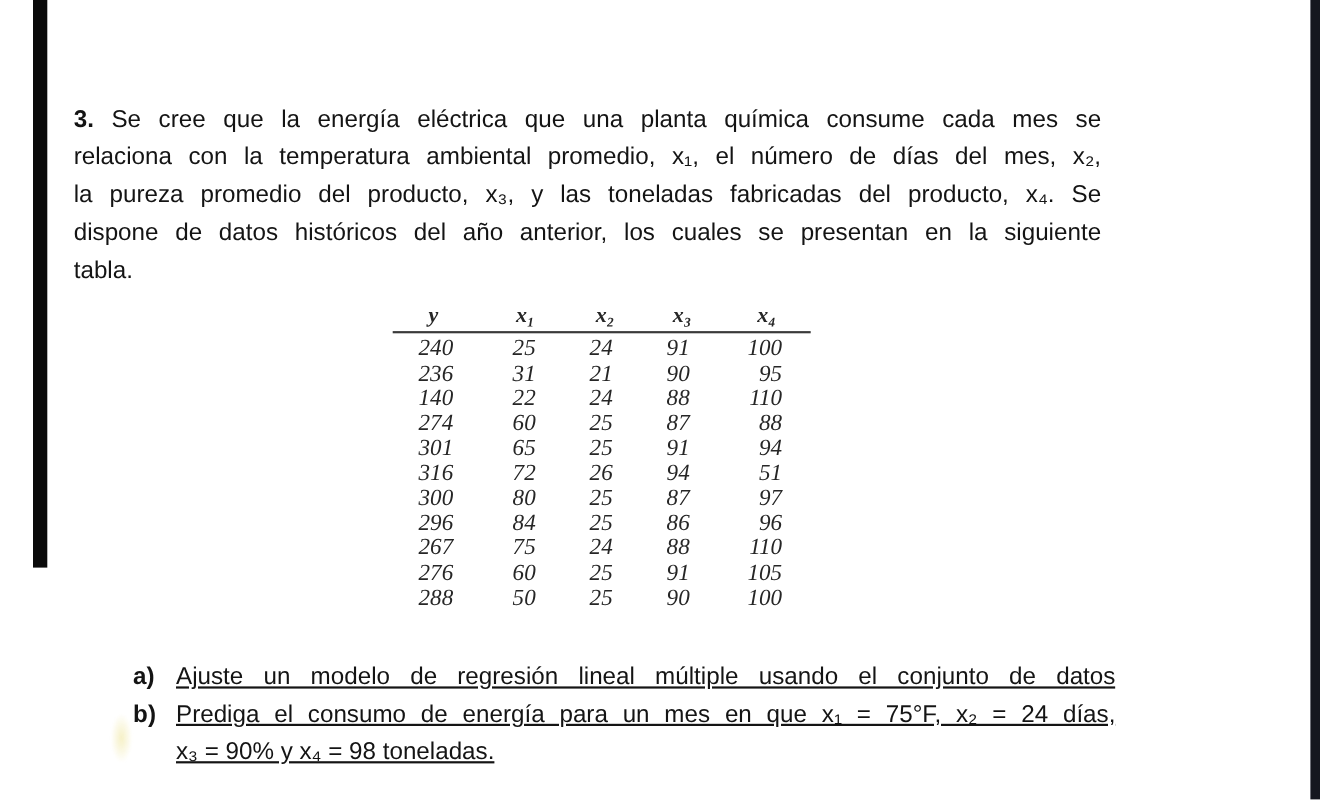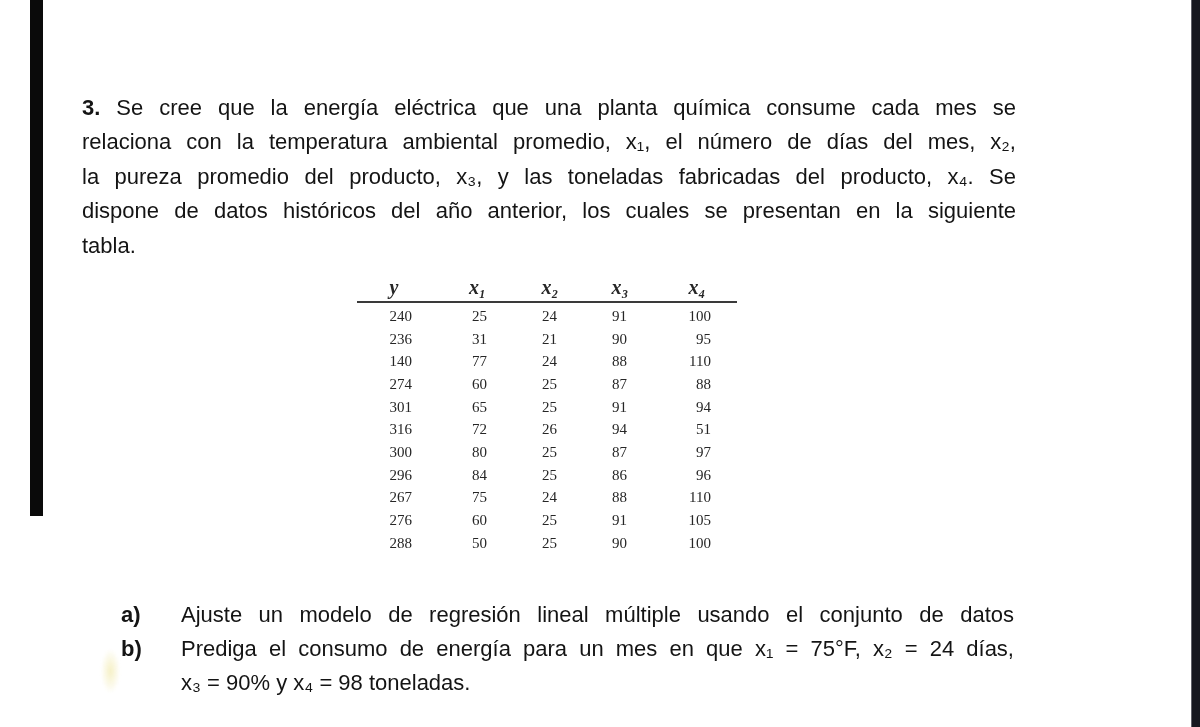--- a/index.html
+++ b/index.html
@@ -8,42 +8,42 @@
 
   
   .left-bar{position:absolute;left:30px;top:0;width:13px;height:516px;background:#0a0a0a;}
   .right-bar{position:absolute;left:1191px;top:0;width:9px;height:727px;
              background:linear-gradient(to right,#5f616a 0,#5f616a 1px,#15171f 1px);}
   .smudge{position:absolute;left:101px;top:649px;width:19px;height:44px;
           background:radial-gradient(ellipse at center,rgba(238,228,150,.55),rgba(238,228,150,0) 72%);
           filter:blur(1px);}
 
   
-  .para{position:absolute;left:82px;top:91px;width:934px;font-size:22px;line-height:34.4px;}
+  .para{position:absolute;left:67px;top:91px;width:934px;font-size:22px;line-height:34.4px;}
   .pline{height:34.4px;overflow:hidden;}
   .pline.just{text-align:justify;text-align-last:justify;}
   .pnum{font-weight:bold;}
 
   
   .dtable{position:absolute;left:357px;top:272px;width:381px;
           font-family:"Liberation Serif","DejaVu Serif",serif;color:#262626;}
   .thead{display:grid;grid-template-columns:56px 75px 70px 70px 84px;height:28px;
          align-items:end;font-style:italic;font-weight:bold;font-size:20px;line-height:26px;}
   .thead span{text-align:center;transform:translateX(27px);}
   .thead span:first-child{transform:translateX(9px);}
   .rule{height:2px;background:#3a3a3a;width:380px;margin-top:1px;}
-  .tbody{font-size:15px;line-height:22.65px;margin-top:2px;}
+  .tbody{font-size:21px;line-height:22.65px;margin-top:2px;font-style:italic;}
   .trow{display:grid;grid-template-columns:56px 75px 70px 70px 84px;}
   .trow span{text-align:right;padding-right:1px;}
 
   
   .questions{position:absolute;left:121px;top:598px;width:893px;font-size:22px;line-height:34.2px;}
   .qitem{position:relative;}
   .qlabel{position:absolute;left:0;top:0;font-weight:bold;}
-  .qlines{margin-left:60px;}
+  .qlines{margin-left:39px;text-decoration:underline;}
   .qline{height:34.2px;overflow:hidden;}
   .qline.just{text-align:justify;text-align-last:justify;}
 </style>
 </head>
 <body>
 
 <div class="page">
 
   <div class="left-bar"></div>
   <div class="right-bar"></div>
@@ -76,21 +76,21 @@
         </div>
         <div class="trow">
           <span>236</span>
           <span>31</span>
           <span>21</span>
           <span>90</span>
           <span>95</span>
         </div>
         <div class="trow">
           <span>140</span>
-          <span>77</span>
+          <span>22</span>
           <span>24</span>
           <span>88</span>
           <span>110</span>
         </div>
         <div class="trow">
           <span>274</span>
           <span>60</span>
           <span>25</span>
           <span>87</span>
           <span>88</span>

